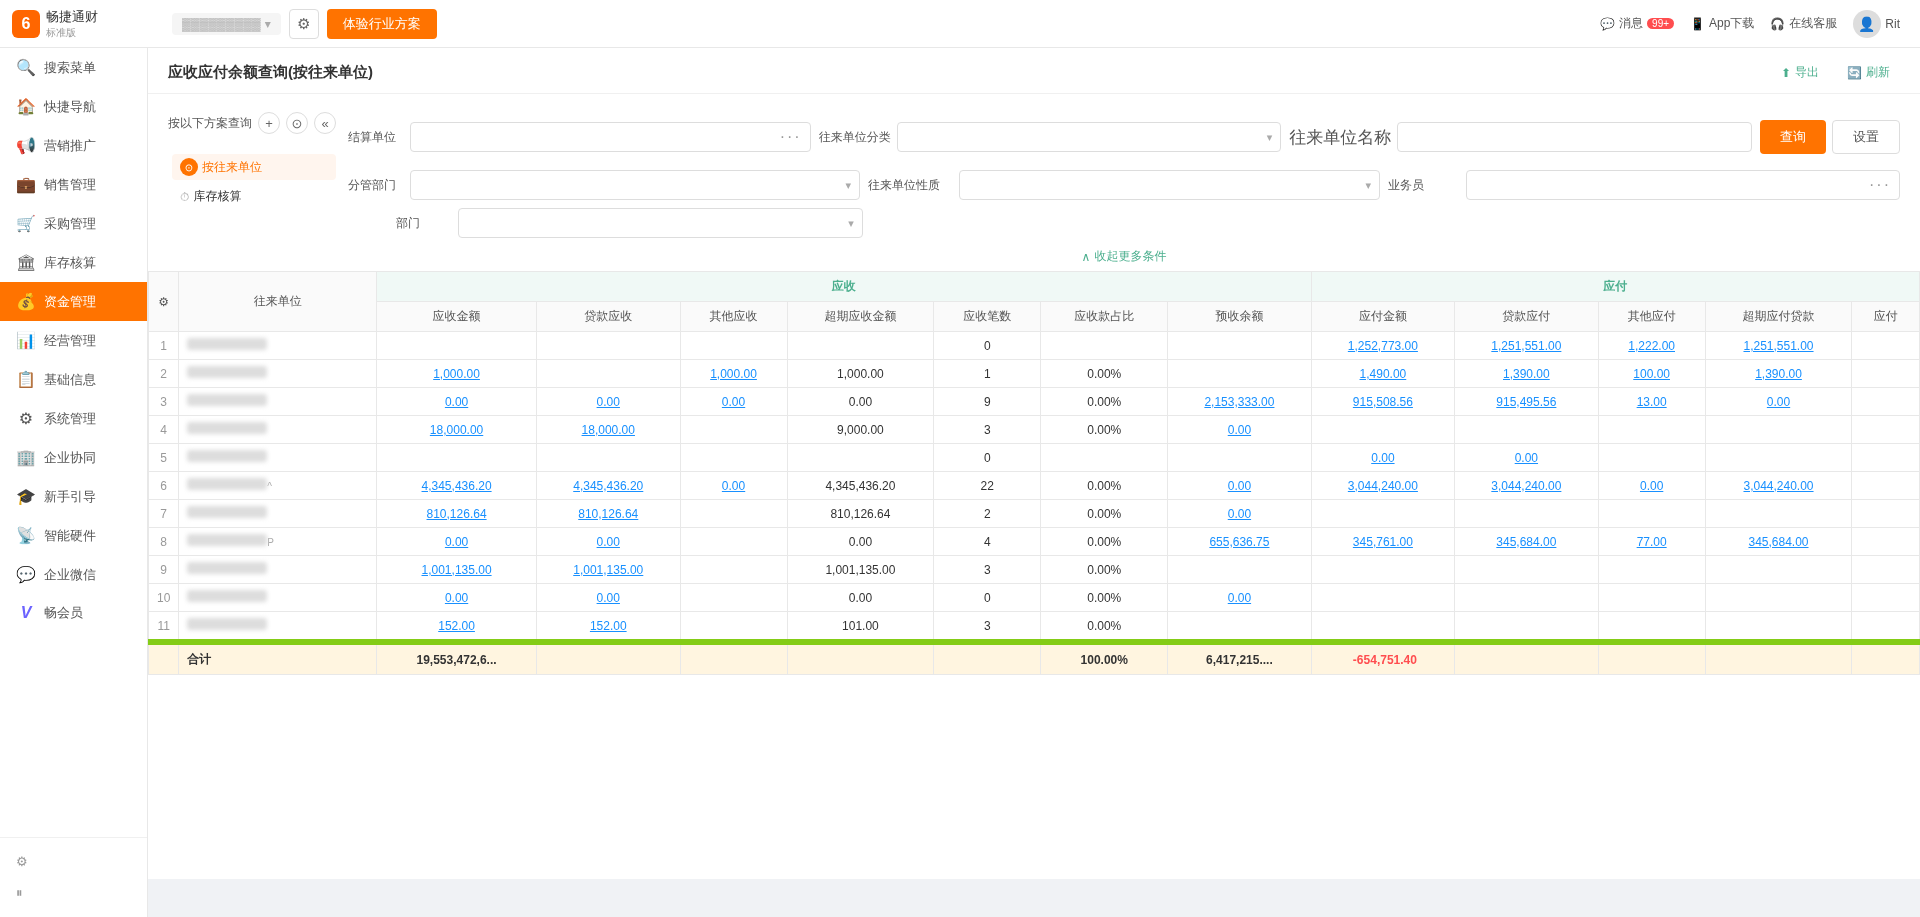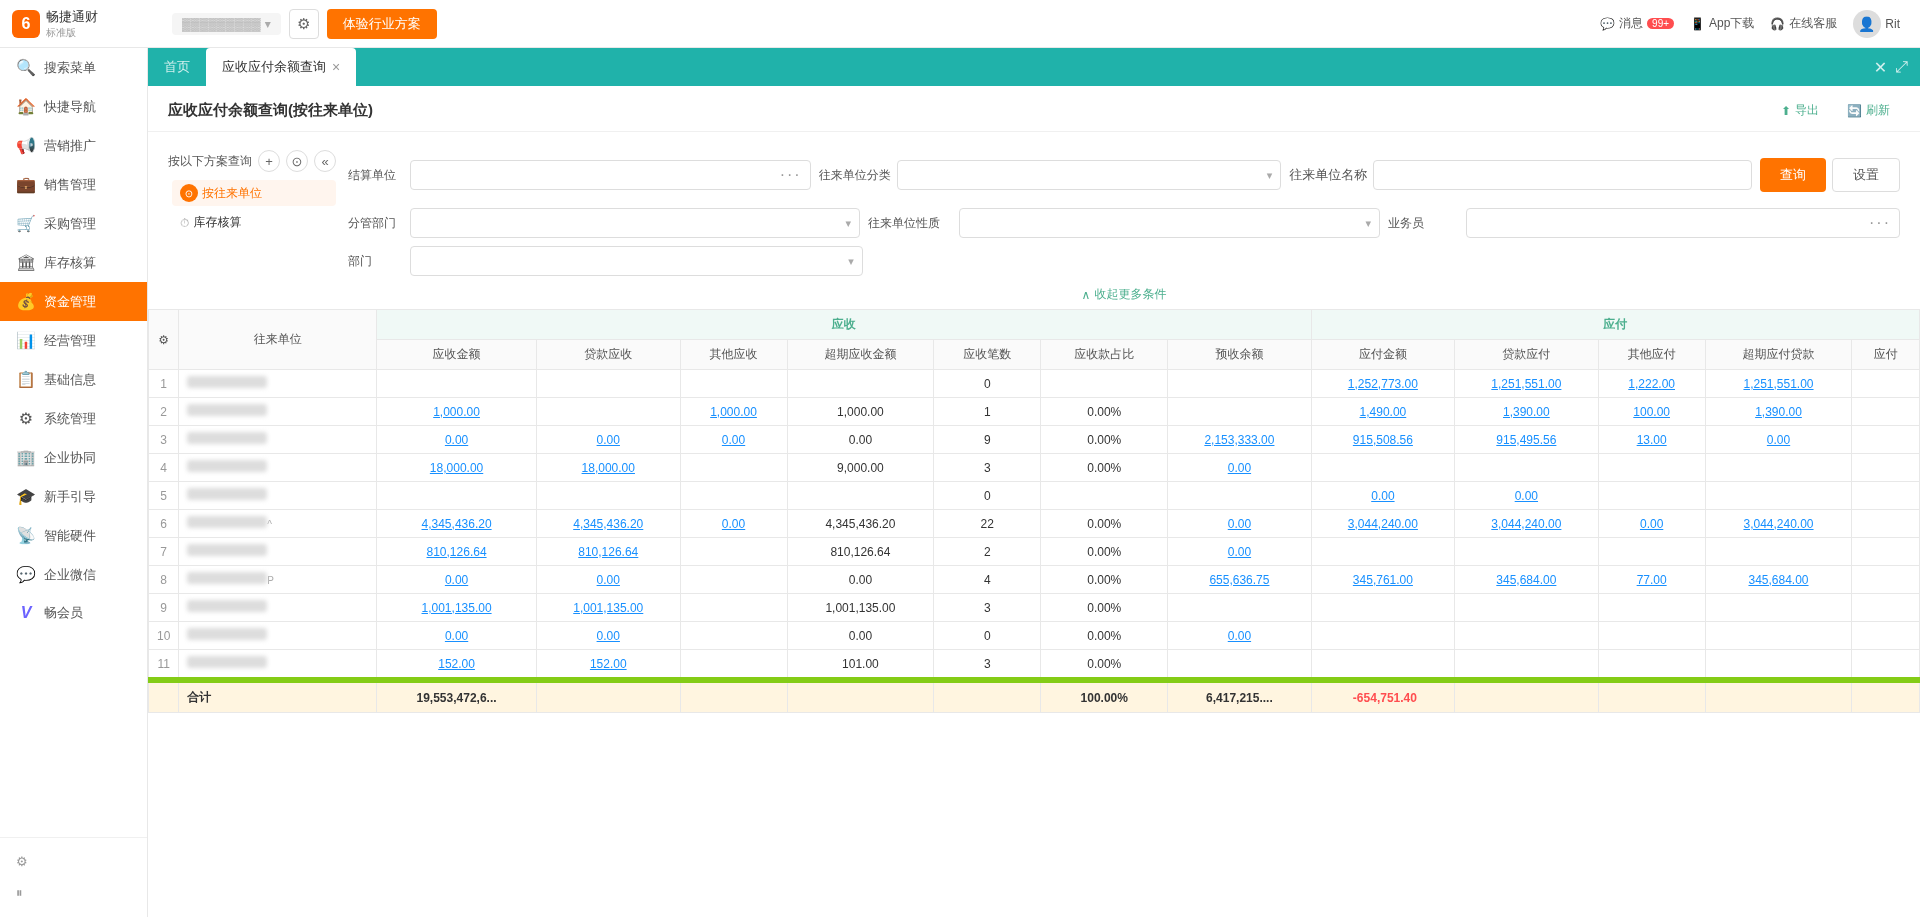--- a/index.html
+++ b/index.html
@@ -370,33 +370,20 @@
       <span>⚙</span>
     </div>
     <div class="sidebar-bottom-item">
       <span>⏸</span>
     </div>
   </div>
 </div>
 
 <div class="main">
 
-  <div class="tab-bar">
-    <div class="tab-item">
-      <span>首页</span>
-    </div>
-    <div class="tab-item active">
-      <span>应收应付余额查询</span>
-      <span class="tab-close">×</span>
-    </div>
-    <div class="tab-bar-right">
-      <button class="tab-bar-btn">✕</button>
-      <button class="tab-bar-btn">⤢</button>
-    </div>
-  </div>
 
   <div class="main-container">
 
     <div class="page-header">
       <h2 class="page-title">应收应付余额查询(按往来单位)</h2>
       <div class="page-header-right">
         <button class="header-btn">
           <span>⬆</span>
           <span>导出</span>
         </button>
@@ -404,21 +391,21 @@
           <span>🔄</span>
           <span>刷新</span>
         </button>
       </div>
     </div>
 
     <div class="filter-container">
       <div style="display:flex; align-items:flex-start; gap:0;">
 
         <div style="display:flex; flex-direction:column; padding-right:12px; padding-top:8px; flex-shrink:0;">
-          <div style="display:flex; align-items:center; gap:6px; margin-bottom:8px;justify-content:space-between;">
+          <div style="display:flex; align-items:center; gap:6px; margin-bottom:20px;justify-content:space-between;">
             <span style="font-size:12px; color:#555; font-weight:500;">按以下方案查询</span>
             <div class="filter-icon-btn">+</div>
             <div class="filter-icon-btn">⊙</div>
             <div class="filter-icon-btn">«</div>
           </div>
           <div style="padding-left:4px;">
             <div class="filter-nav-item active" style="margin-bottom:4px;">
               <div class="nav-icon">⊙</div>
               <span>按往来单位</span>
             </div>
@@ -440,21 +427,21 @@
               </div>
             </div>
             <div style="display:flex; align-items:center; gap:6px;">
               <span style="min-width:72px; font-size:12px; color:#555;">往来单位分类</span>
               <div class="filter-select" style="flex:1; min-width:160px;">
                 <span></span>
                 <span class="chevron-down">▾</span>
               </div>
             </div>
             <div style="display:flex; align-items:center; gap:6px;">
-              <span style="min-width:72px; font-size:13px; color:#555;">往来单位名称</span>
+              <span style="min-width:72px; font-size:17px; color:#555;">往来单位名称</span>
               <input class="filter-input" style="flex: 1 1 0%; min-width: 160px;">
             </div>
             <div class="action-btn-group">
               <button class="btn-query">查询</button>
               <button class="btn-set">设置</button>
             </div>
           </div>
           <div style="display:grid; grid-template-columns: 1fr 1fr 1fr; gap:8px; align-items:center; margin-bottom:8px;">
 
             <div style="display:flex; align-items:center; gap:6px;">
@@ -473,21 +460,21 @@
             </div>
             <div style="display:flex; align-items:center; gap:6px;">
               <span style="min-width:72px; font-size:12px; color:#555;">业务员</span>
               <div class="filter-select" style="flex:1; min-width:160px;">
                 <span></span>
                 <span class="filter-dots">···</span>
               </div>
             </div>
           </div>
           <div style="display:grid; grid-template-columns: 1fr 2fr; gap:8px; align-items:center; margin-bottom:4px;">
-            <div style="display:flex; align-items:center; gap:6px;">
+            <div style="display:flex; align-items:center; gap:6px;margin-left:48px;">
               <span style="min-width:56px; font-size:12px; color:#555;">部门</span>
               <div class="filter-select" style="flex:1; min-width:160px;">
                 <span></span>
                 <span class="chevron-down">▾</span>
               </div>
             </div>
           </div>
           <div style="display:flex; justify-content:center; padding:6px 0;">
             <button class="collapse-btn">
               <span>∧</span>

